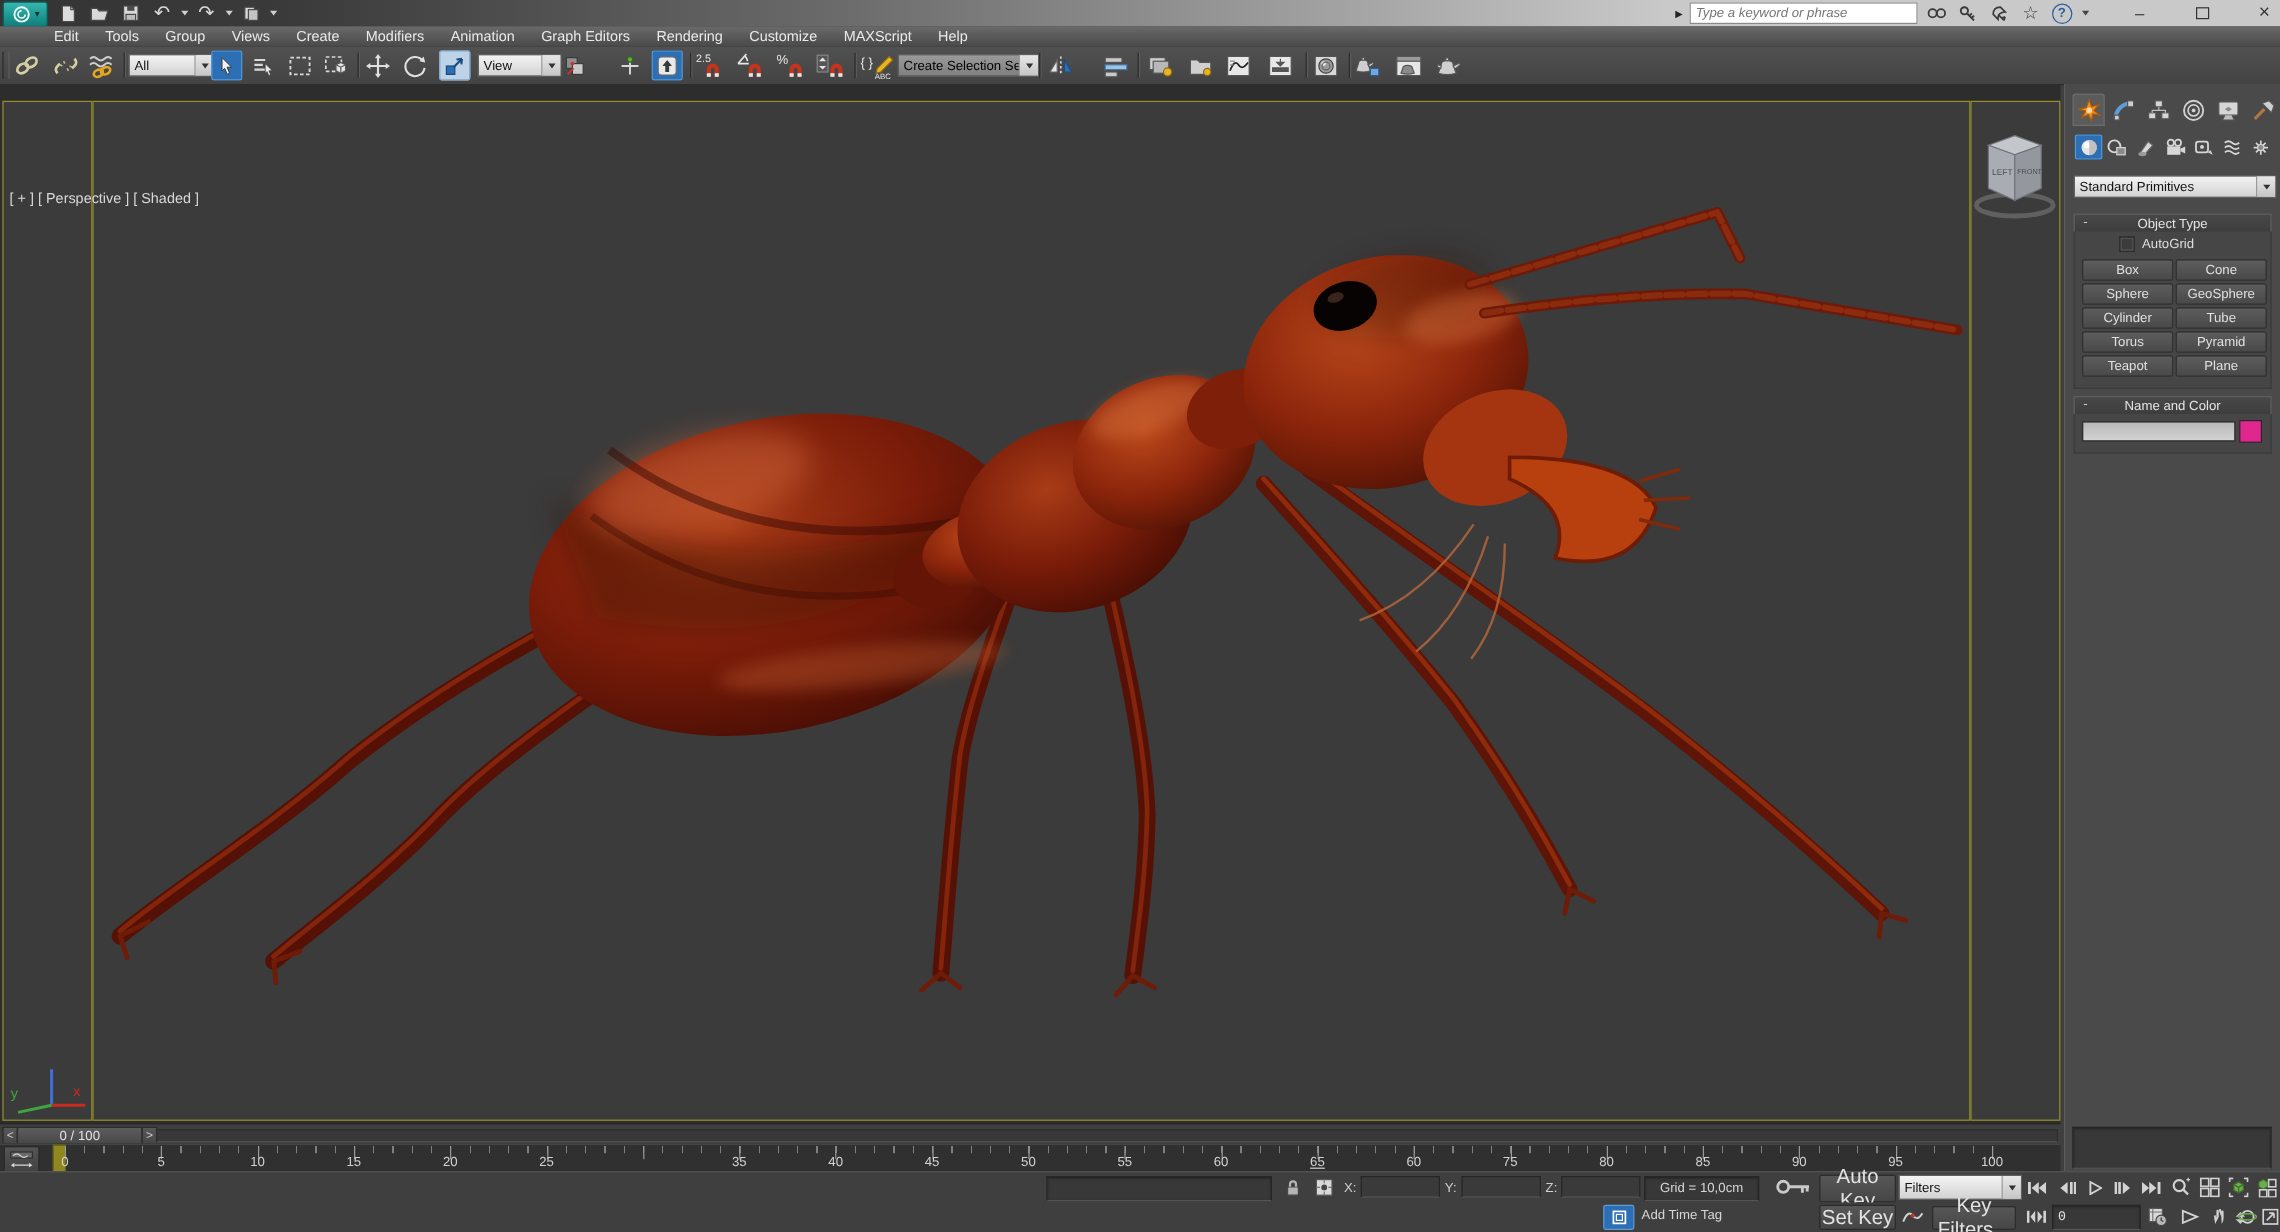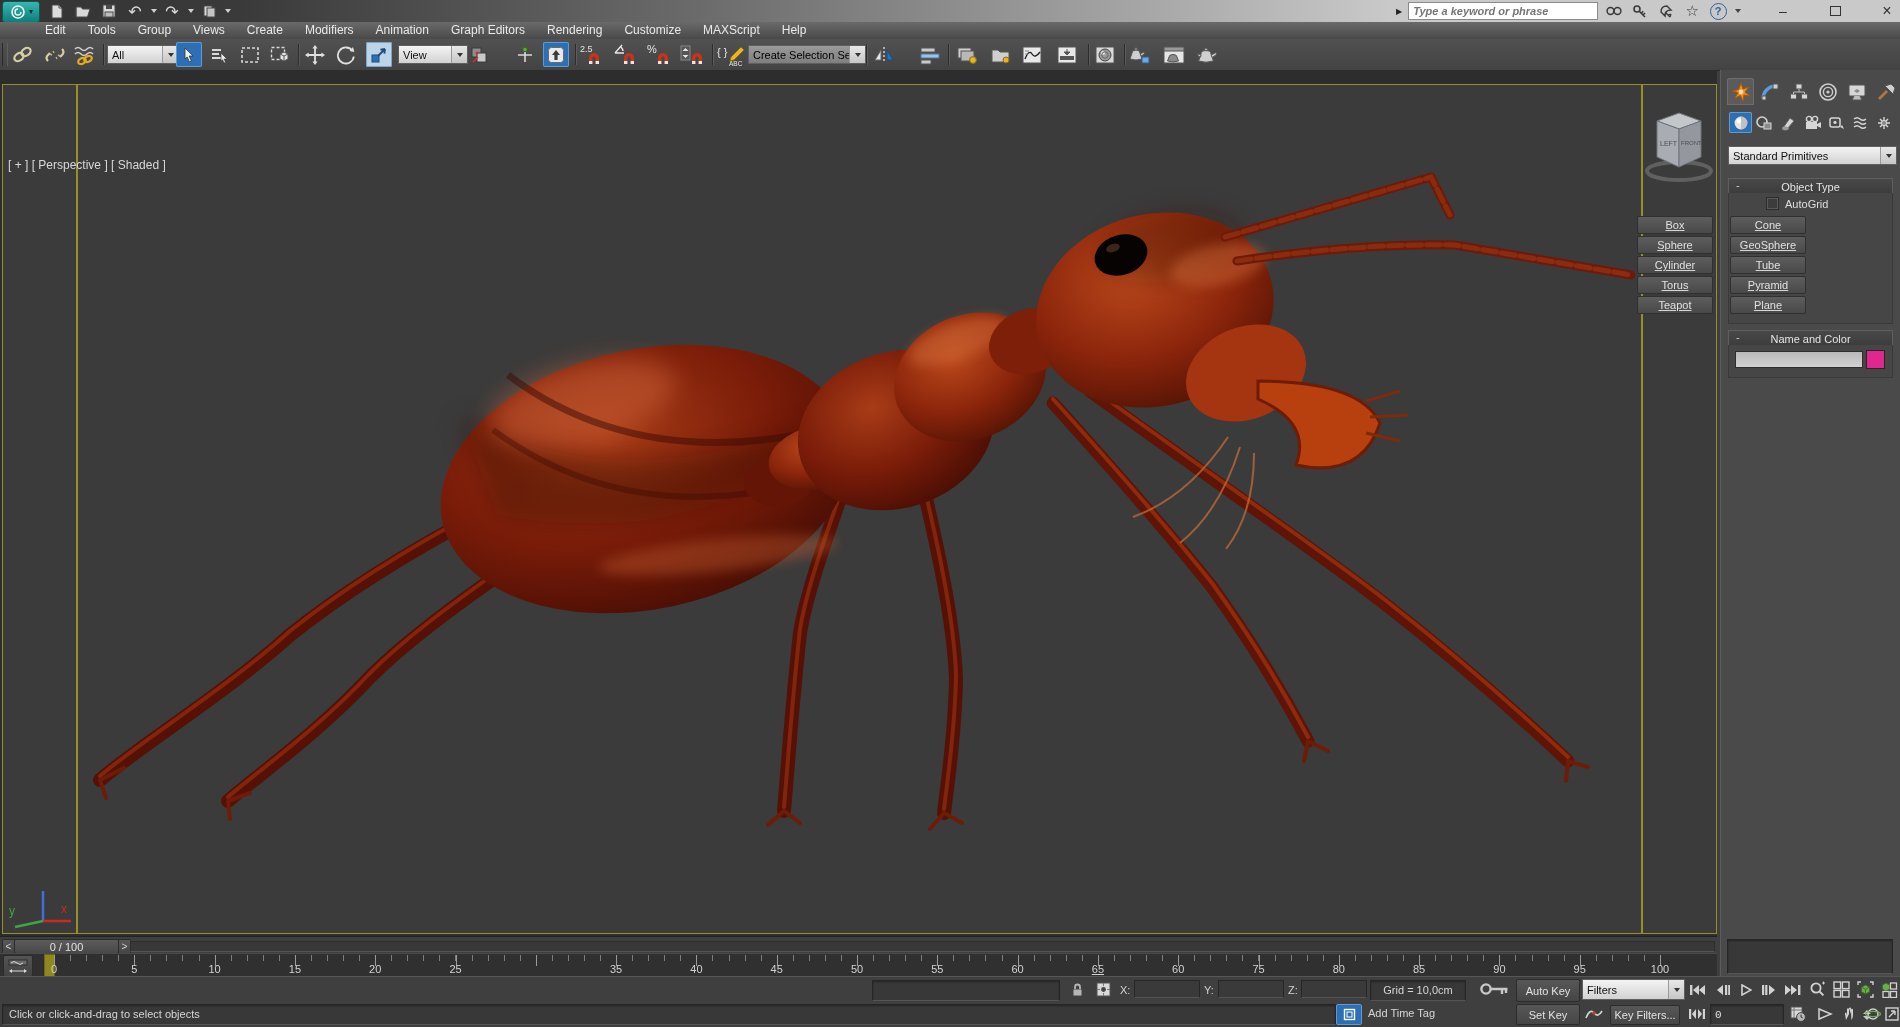--- a/index.html
+++ b/index.html
@@ -10,21 +10,21 @@
   .row{display:flex;align-items:center;}
   
   #titlebar{left:0;top:0;width:1900px;height:22px;
     background:linear-gradient(90deg,#343434 0px,#3a3a3a 240px,#6b6b6b 700px,#a7a7a7 1150px,#c9c9c9 1390px,#c9c9c9 100%);}
   #applogo{left:2px;top:1px;width:36px;height:20px;background:linear-gradient(#35b8b0,#0f7d7a);
     border:1px solid #0b5a58;border-radius:3px;display:flex;align-items:center;justify-content:center;}
   .qat{left:42px;top:0;height:22px;display:flex;align-items:center;gap:4px;padding-left:4px;}
   .qicon{width:22px;height:18px;display:flex;align-items:center;justify-content:center;color:#d9d9d9;font-size:14px;}
   .mini-caret{width:0;height:0;border-left:3px solid transparent;border-right:3px solid transparent;border-top:4px solid #cfcfcf;margin-left:1px;}
   #infocenter{top:2px;left:1396px;height:18px;display:flex;align-items:center;gap:6px;color:#333;}
-  #ic-search{width:180px;height:16px;background:#fff;border:1px solid #8a8a8a;font-style:italic;color:#666;font-size:11px;padding:0 4px;font-family:"Liberation Sans",sans-serif;font-weight:bold;}
+  #ic-search{width:180px;height:16px;background:#fff;border:1px solid #8a8a8a;font-style:italic;color:#666;font-size:11px;padding:0 4px;font-family:"Liberation Sans",sans-serif;}
   .icico{width:20px;height:16px;display:flex;align-items:center;justify-content:center;color:#3a3a3a;font-size:13px;}
   #winbtns{top:0;left:1760px;height:22px;display:flex;align-items:center;gap:26px;padding-left:10px;color:#333;}
   .winbtn{width:26px;height:18px;display:flex;align-items:center;justify-content:center;font-size:14px;color:#333;}
   .maxglyph{width:9px;height:8px;border:1px solid #333;}
   
   #menubar{left:0;top:22px;width:1900px;height:17px;background:linear-gradient(#6a6a6a,#494949);border-bottom:1px solid #2e2e2e;display:flex;align-items:center;padding-left:34px;}
   .menu-item{padding:0 11px;font-size:12px;color:#eaeaea;height:17px;line-height:17px;}
   
   #toolbar{left:0;top:39px;width:1900px;height:31px;background:linear-gradient(#515151,#434343);border-bottom:1px solid #2a2a2a;}
   .ticon{position:absolute;top:3px;width:26px;height:25px;display:flex;align-items:center;justify-content:center;border-radius:2px;}
@@ -43,41 +43,41 @@
   .ptab{position:absolute;top:78px;width:27px;height:27px;display:flex;align-items:center;justify-content:center;border-radius:3px 3px 0 0;}
   .ptab.active{background:#5b5b5b;box-shadow:inset 0 0 0 1px #6e6e6e;}
   .pcat{position:absolute;top:112px;width:23px;height:21px;display:flex;align-items:center;justify-content:center;border-radius:2px;}
   .pcat.active{background:#2d6fb5;box-shadow:inset 0 0 0 1px #5d9bd3;}
   .rollhead{position:absolute;left:1728px;width:163px;height:15px;background:linear-gradient(#484848,#3c3c3c);
     border:1px solid #5e5e5e;color:#e4e4e4;display:flex;align-items:center;justify-content:center;font-size:11px;}
   .rollhead .minus{position:absolute;left:7px;top:0;color:#cfcfcf;}
   .rollbody{position:absolute;left:1728px;width:163px;background:#464646;border:1px solid #3a3a3a;border-top:none;}
   .pbtn{width:74px;height:16px;background:linear-gradient(#5d5d5d,#494949);border:1px solid #303030;border-radius:2px;
     color:#e0e0e0;font-size:11px;display:flex;align-items:center;justify-content:center;}
-  #objbtns{position:absolute;left:1637px;top:216px;display:grid;grid-template-columns:76px 76px;grid-auto-rows:20px;column-gap:17px;text-decoration:underline;}
+  #objbtns{position:absolute;left:1735px;top:216px;display:grid;grid-template-columns:76px 76px;grid-auto-rows:20px;column-gap:2px;}
   .chk{width:11px;height:11px;border:1px solid #2c2c2c;background:#3c3c3c;box-shadow:inset 0 0 0 1px #5a5a5a;}
   
   #timerow{left:0;top:936px;width:1717px;height:17px;background:#3f3f3f;border-top:1px solid #232323;}
   .tsbtn{position:absolute;top:2px;width:11px;height:13px;background:linear-gradient(#585858,#454545);border:1px solid #2c2c2c;
     color:#d0d0d0;display:flex;align-items:center;justify-content:center;font-size:10px;}
   #tslider{position:absolute;left:14px;top:2px;width:103px;height:13px;background:linear-gradient(#5c5c5c,#484848);
     border:1px solid #2c2c2c;border-radius:2px;color:#e2e2e2;display:flex;align-items:center;justify-content:center;font-size:11px;}
   #tstrack{position:absolute;left:130px;top:4px;width:1583px;height:9px;background:#383838;border:1px solid #2d2d2d;border-bottom-color:#555;}
   #trackbar{left:0;top:953px;width:1717px;height:23px;background:#303030;border-top:1px solid #4a4a4a;}
   #ruler-minor{position:absolute;left:54px;top:1px;width:1612px;height:6px;
     background:repeating-linear-gradient(90deg,#7e7e7e 0 1px,transparent 1px 16.06px);}
   .majtick{position:absolute;top:1px;width:1px;height:11px;background:#9a9a9a;}
   .ticklabel{position:absolute;top:9px;width:30px;text-align:center;color:#d2d2d2;font-size:11px;}
   #framemarker{position:absolute;left:44px;top:0;width:9px;height:22px;background:#8f871f;border:1px solid #6d6714;}
   #mcebtn{position:absolute;left:3px;top:1px;width:28px;height:20px;background:linear-gradient(#545454,#434343);border:1px solid #2b2b2b;border-radius:2px;display:flex;align-items:center;justify-content:center;}
   
   #statusA{left:0;top:976px;width:1900px;height:26px;background:#3f3f3f;border-top:1px solid #565656;}
   #statusB{left:0;top:1002px;width:1900px;height:25px;background:#3f3f3f;}
   .sunken{background:#383838;border:1px solid #262626;border-bottom-color:#555;box-shadow:inset 0 1px 2px rgba(0,0,0,.35);color:#d6d6d6;}
-  .sbtn{background:linear-gradient(#575757,#464646);border:1px solid #2c2c2c;border-radius:2px;color:#e2e2e2;display:flex;align-items:center;justify-content:center;font-size:11px;text-align:center;}
+  .sbtn{background:linear-gradient(#575757,#464646);border:1px solid #2c2c2c;border-radius:2px;color:#e2e2e2;display:flex;align-items:center;justify-content:center;font-size:17px;text-align:center;}
   .sico{position:absolute;display:flex;align-items:center;justify-content:center;}
   .coordlbl{color:#d0d0d0;font-size:11px;}
   .coordfld{width:58px;height:16px;background:#3a3a3a;border:1px solid #262626;border-bottom-color:#555;color:#ddd;font-size:11px;padding:0 3px;font-family:"Liberation Sans",sans-serif;}
   input{outline:none;}
   svg{display:block;}
   text{font-family:"Liberation Sans",sans-serif;}
 </style>
 </head>
 <body>
 
@@ -806,21 +806,20 @@
       <svg width="17" height="17" viewBox="0 0 17 17">
           <path d="M5 2l3.6 2v4L5 10 1.4 8V4z" fill="#6cab4f" stroke="#3d6e2a"></path>
           <rect x="9.5" y="2" width="6" height="6" fill="none" stroke="#d2d2d2" stroke-width="1.3"></rect>
           <rect x="2" y="10.5" width="6" height="6" fill="none" stroke="#d2d2d2" stroke-width="1.3"></rect>
           <rect x="9.5" y="10.5" width="6" height="6" fill="none" stroke="#d2d2d2" stroke-width="1.3"></rect>
         </svg>
     </div>
   </div>
 
   <div id="statusB" class="abs">
-    <div class="abs sunken" style="left:2px;top:2px;width:1326px;height:19px;line-height:19px;padding-left:6px">Click or click-and-drag to select objects</div>
     <div class="sico" style="left:1336px;top:2px;width:24px;height:19px;background:#2d6fb5;border:1px solid #5d9bd3;border-radius:2px">
       <svg width="13" height="13" viewBox="0 0 13 13">
           <rect x="1.5" y="1.5" width="10" height="10" fill="none" stroke="#fff" stroke-width="1.4"></rect>
           <rect x="4" y="4" width="5" height="5" fill="none" stroke="#fff"></rect>
         </svg>
     </div>
     <div class="abs" style="left:1368px;top:5px;color:#d6d6d6">Add Time Tag</div>
 
     <div class="abs sbtn" style="left:1516px;top:2px;width:62px;height:19px">Set Key</div>
     <div class="sico" style="left:1582px;top:2px;width:24px;height:19px">

